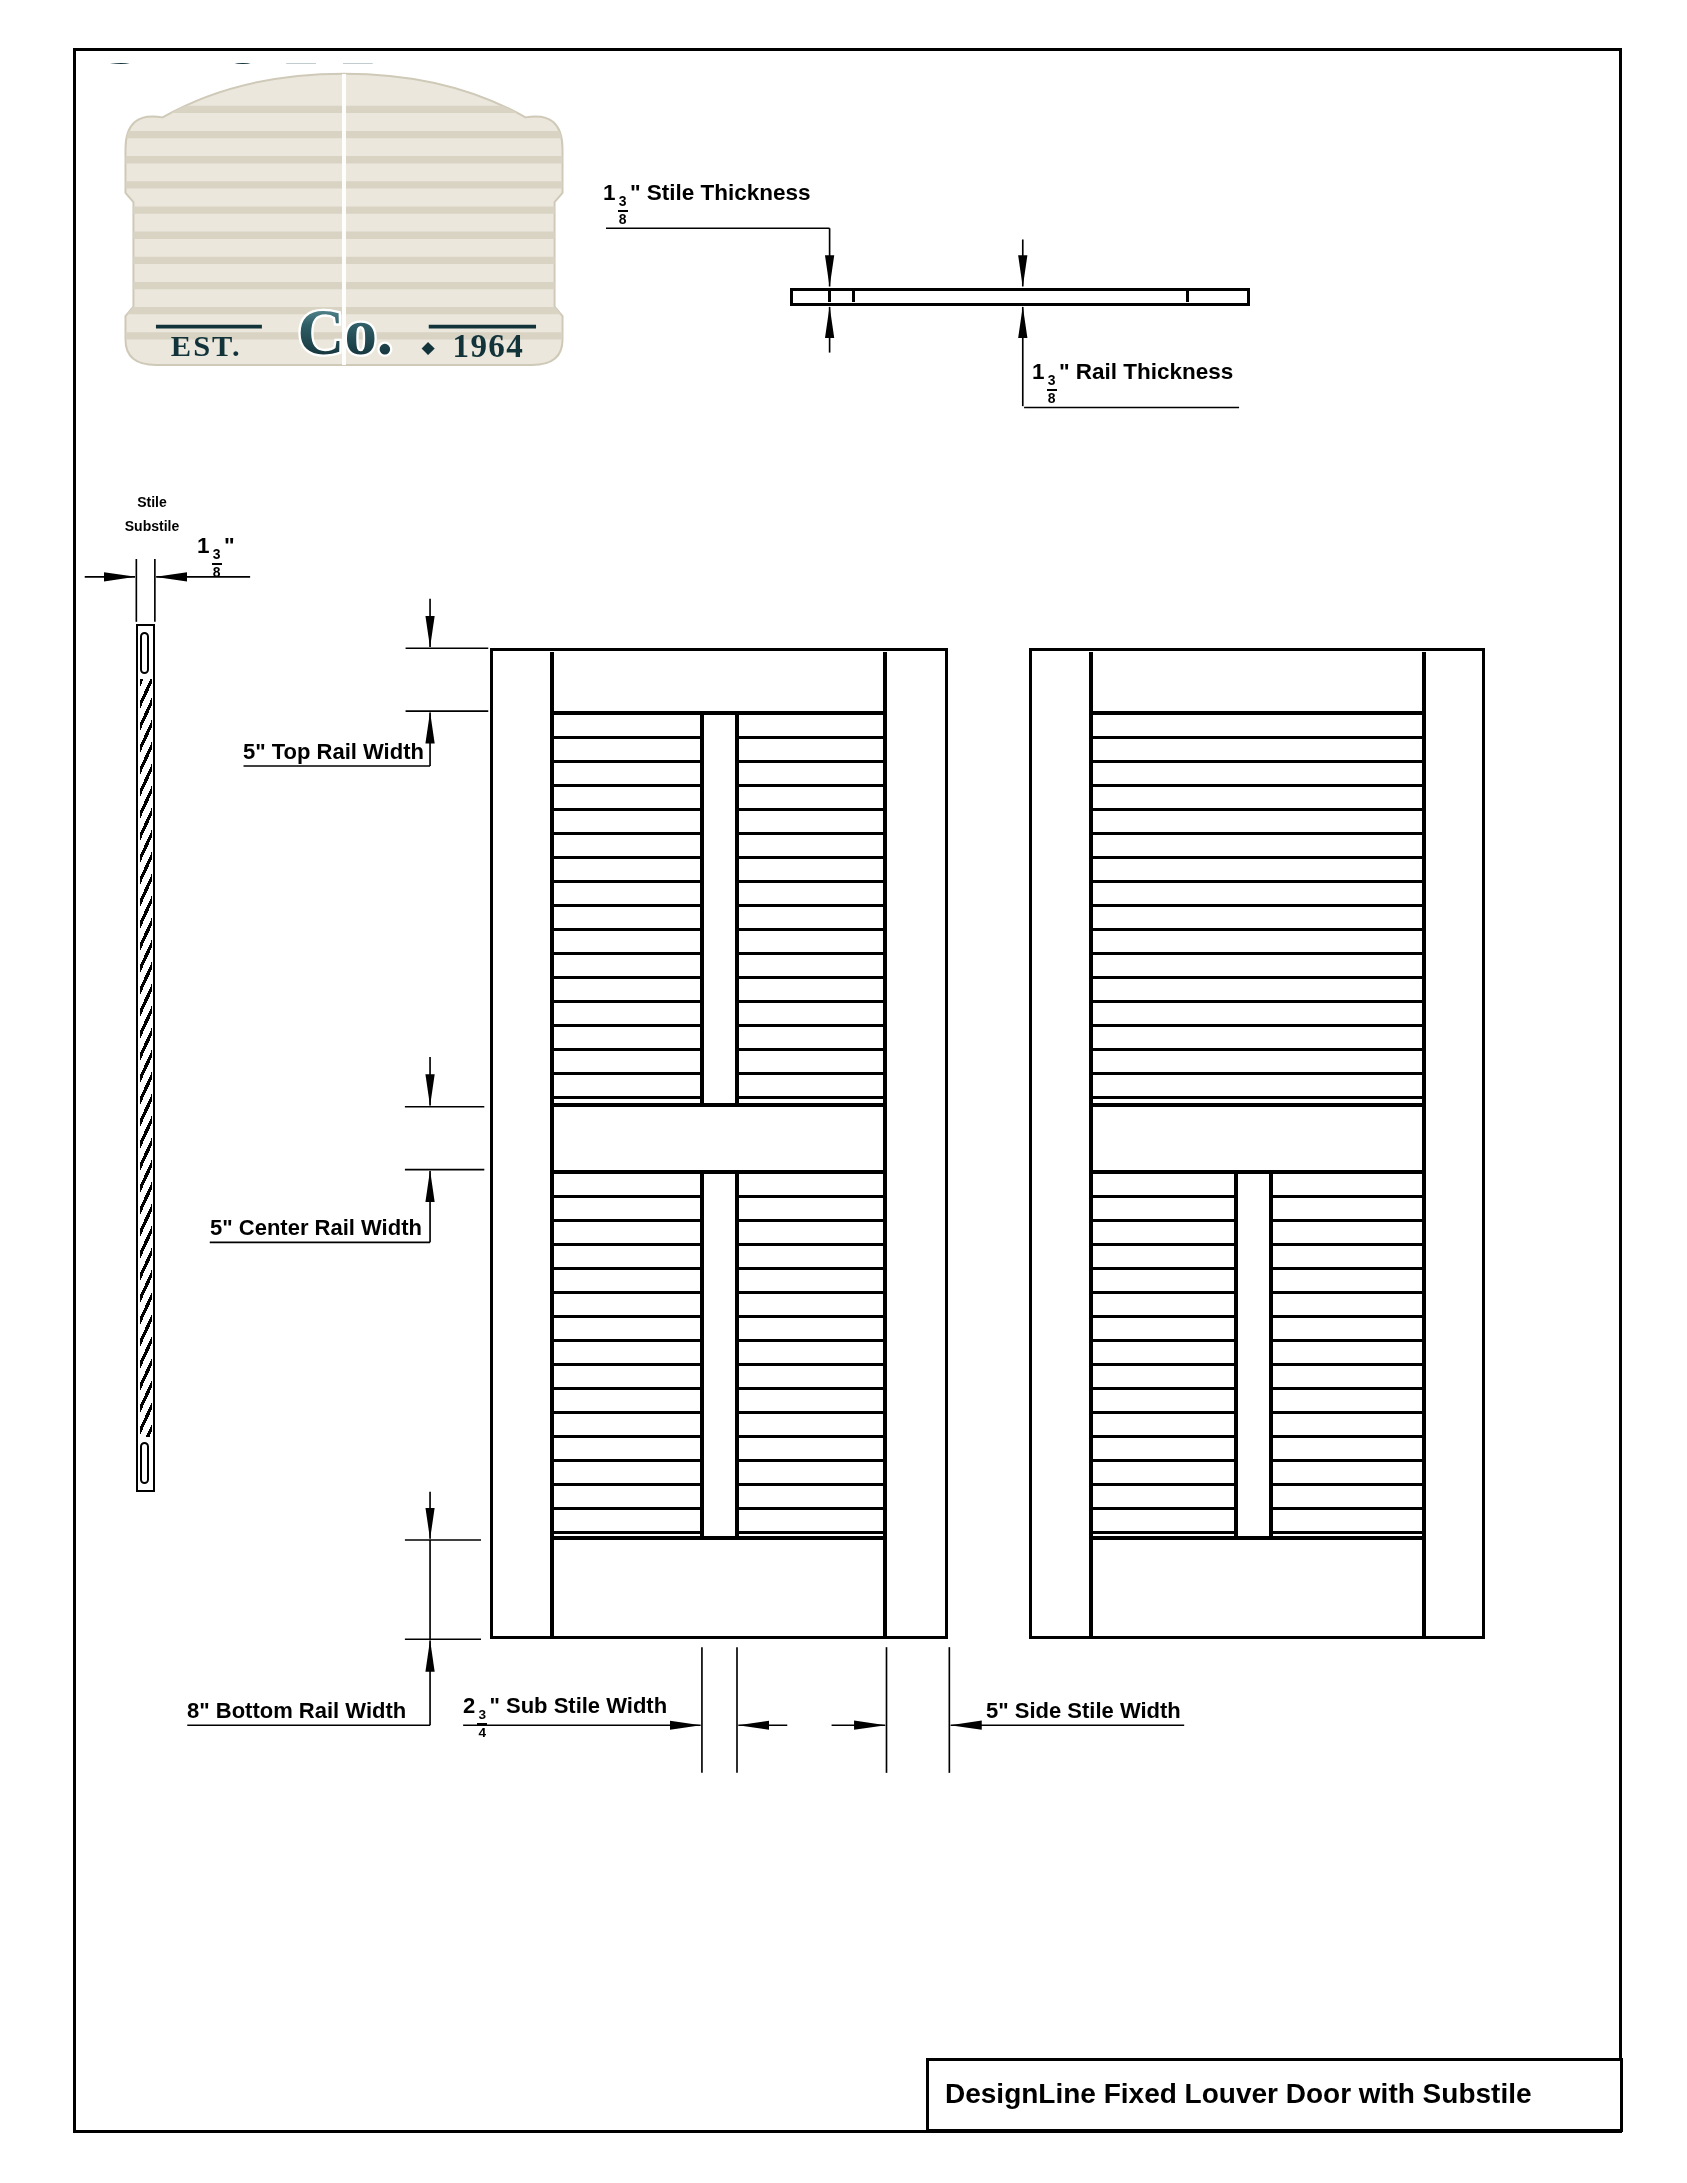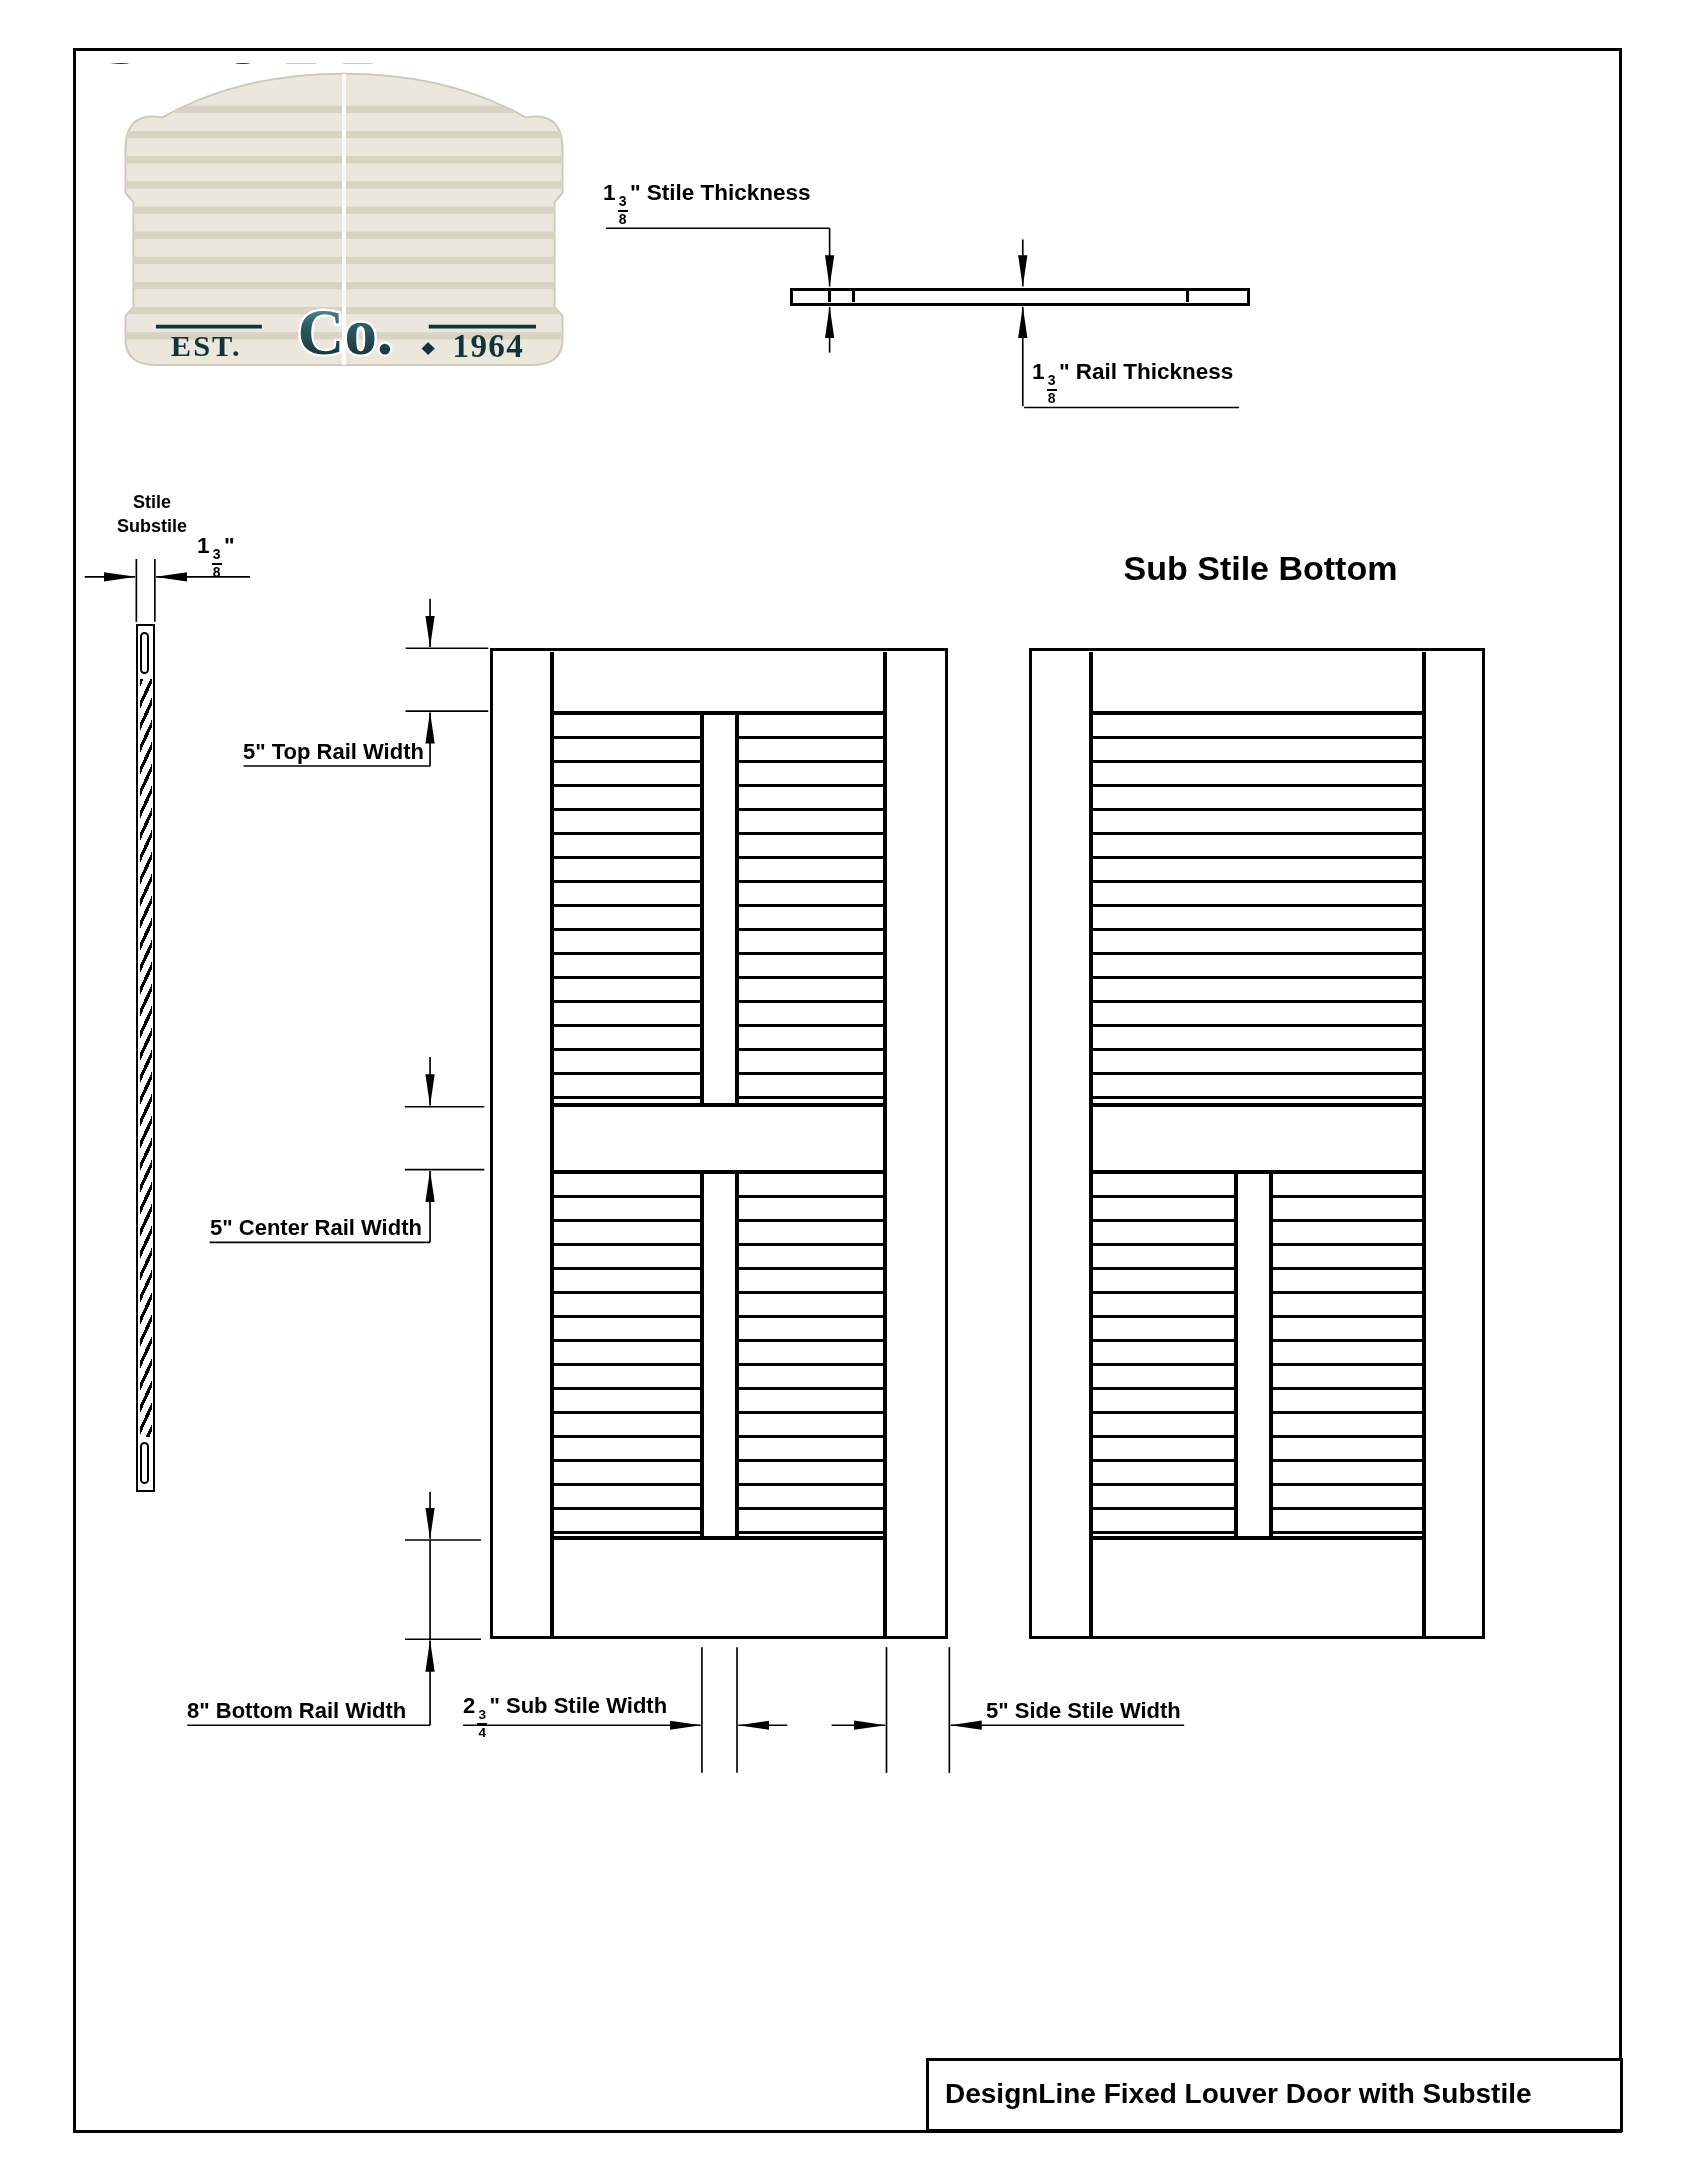--- a/index.html
+++ b/index.html
@@ -3,21 +3,21 @@
 <meta charset="utf-8">
 <style>
   html,body{margin:0;padding:0;background:#ffffff;}
   #canvas{position:relative;width:1687px;height:2183px;background:#fff;
           font-family:"Liberation Sans",sans-serif;overflow:hidden;}
   .line{position:absolute;background:#000;}
   .box{position:absolute;border:3.3px solid #000;box-sizing:border-box;background:#fff;}
   .lbl{position:absolute;font-weight:bold;color:#000;white-space:nowrap;line-height:1.12;}
   .fs33{font-size:22px;}
   .fs34{font-size:22.5px;}
-  .fs27{font-size:18px;}
+  .fs27{font-size:14px;}
   .fs52{font-size:34px;line-height:40px;}
   .fs46{font-size:28px;}
   .frac{display:inline-flex;flex-direction:column;align-items:center;line-height:1;
         font-size:0.62em;vertical-align:-0.42em;margin:0 2px;font-weight:bold;}
   .frac .fn{border-bottom:2px solid #000;padding:0 1.3px 1.3px;}
   .frac .fd{padding-top:1.3px;}
   .panel{position:absolute;background-image:repeating-linear-gradient(to bottom,
         transparent 0,transparent 21px,#000 21px,#000 24px);}
   .hatch{position:absolute;background-image:repeating-linear-gradient(115deg,
         #000 0,#000 3.3px,transparent 3.3px,transparent 9.3px);}
@@ -217,21 +217,20 @@
   <div class="lbl fs33" style="left:463px;top:1694px;">
     <span>2</span><span class="frac">
         <span class="fn">3</span>
         <span class="fd">4</span>
       </span><span>" Sub Stile Width</span>
   </div>
 
   <div class="lbl fs33" style="left:986px;top:1699px;">5" Side Stile Width</div>
 
   <div class="lbl fs52 tcenter" style="left:1062px;top:548px;width:397px;">
-    <div>Sub Stile Bottom</div>
   </div>
 
   <div class="box" style="left:926px;top:2058px;width:697px;height:74px;">
     <div class="lbl fs46" style="position:absolute;left:16px;top:50%;transform:translateY(-54%);">DesignLine Fixed Louver Door with Substile</div>
   </div>
 
 </div>
 
 
 </body></html>

